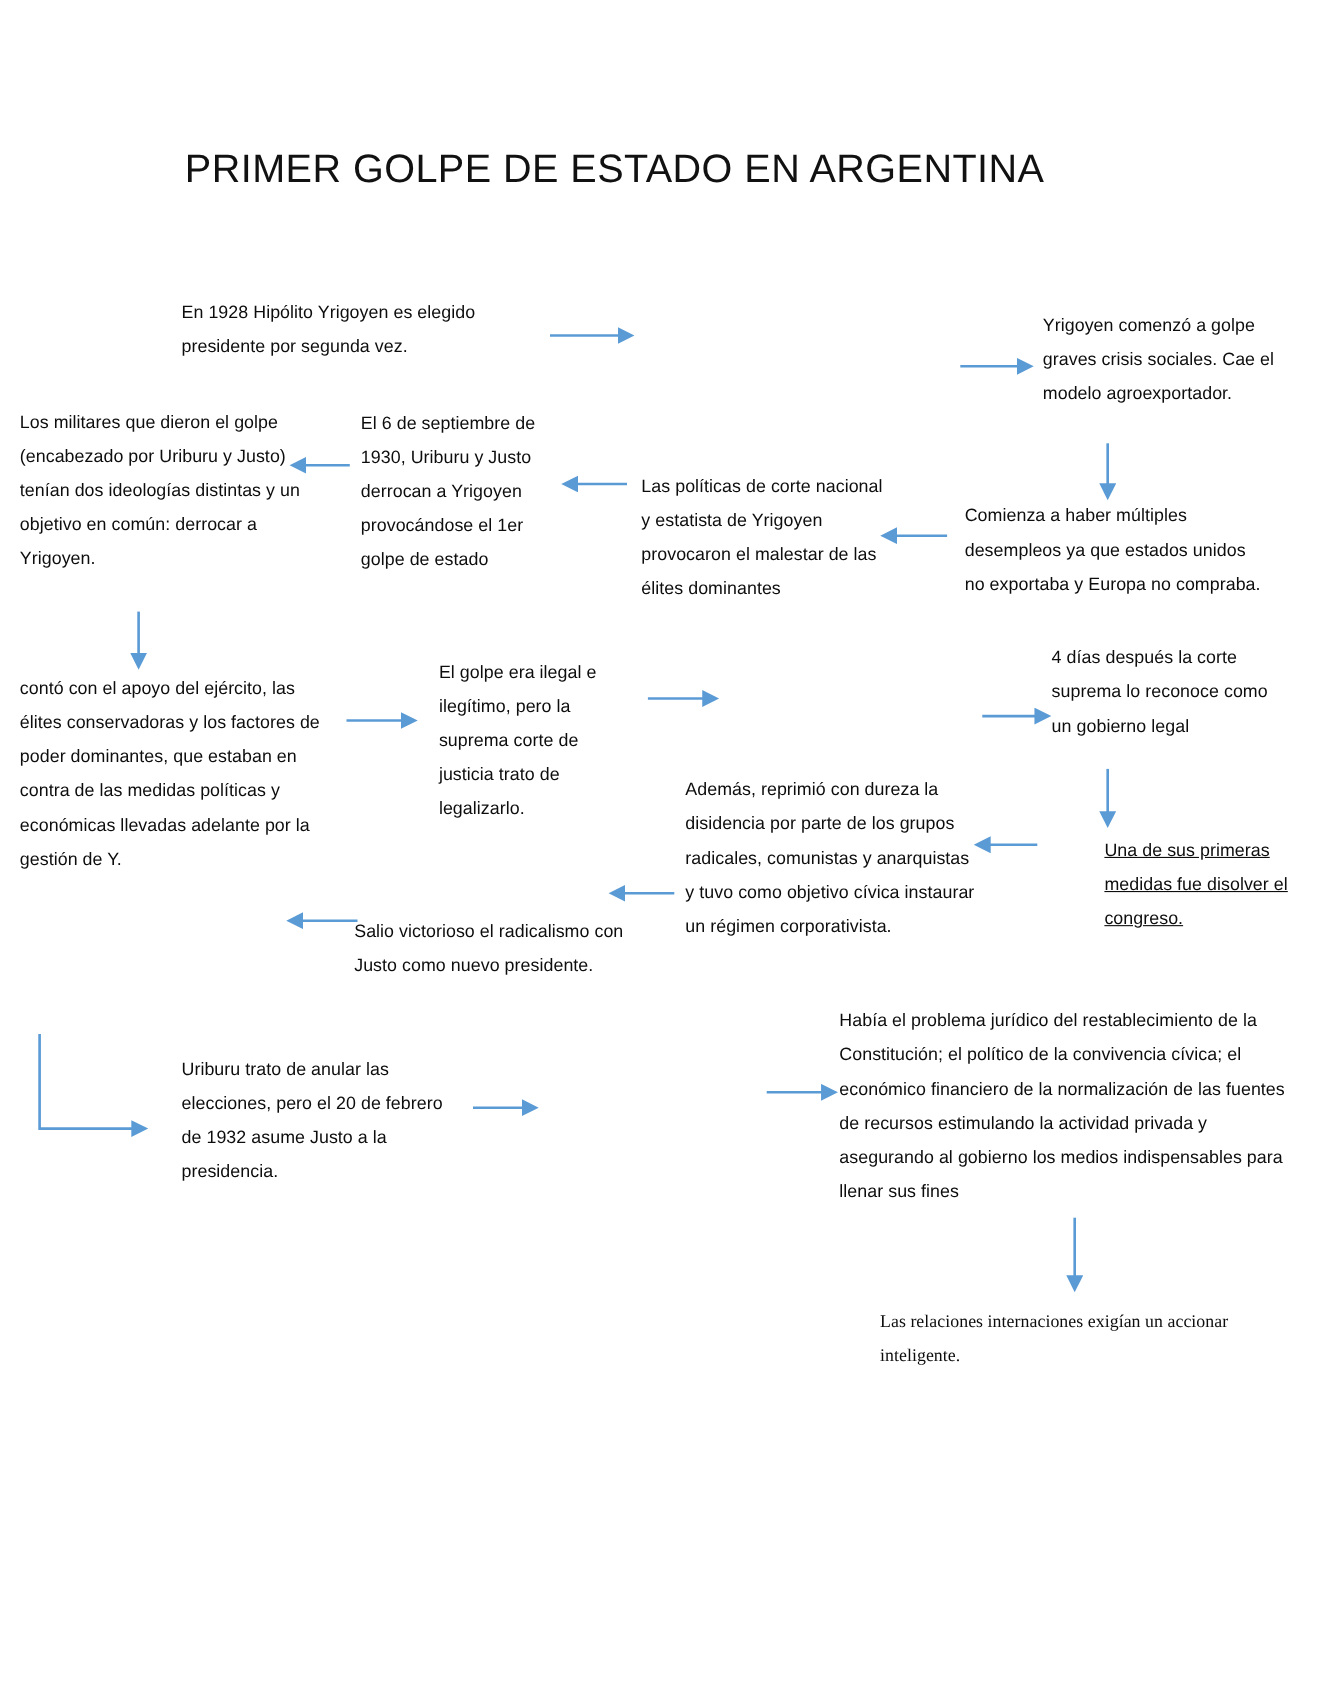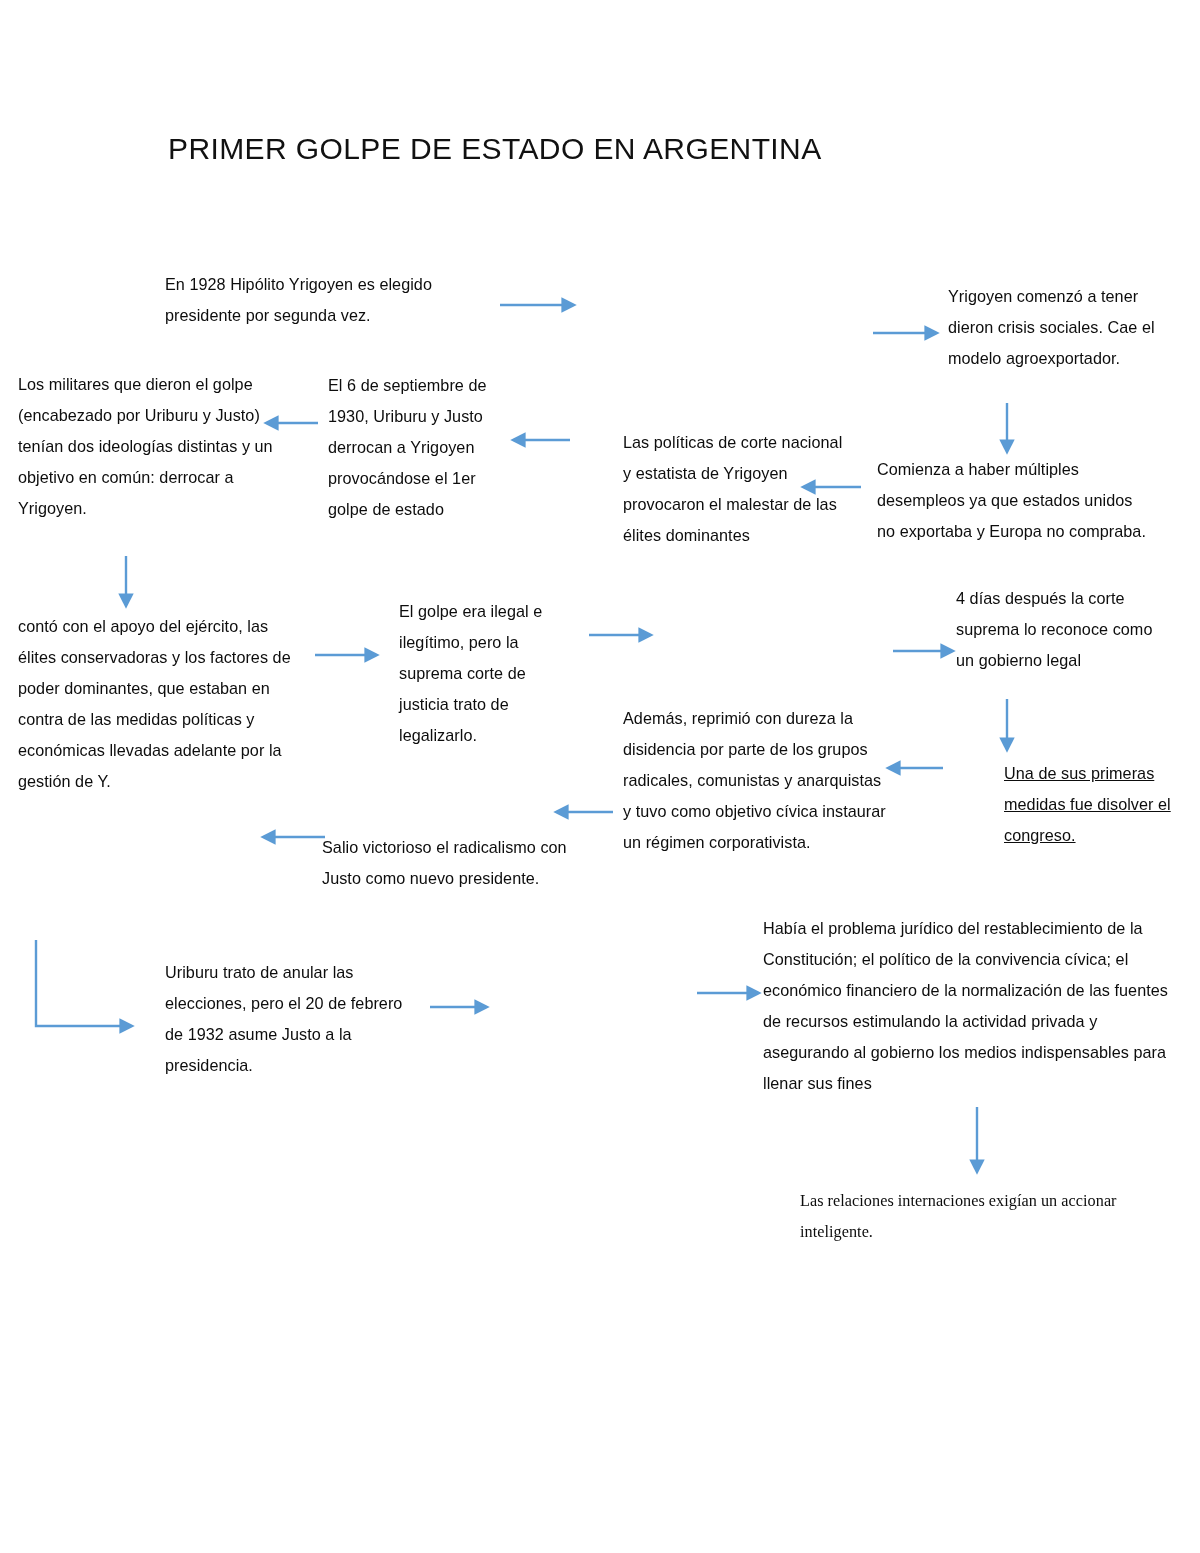--- a/index.html
+++ b/index.html
@@ -23,40 +23,40 @@
     left: 0;
     top: 0;
     width: 1200px;
     height: 1553px;
     pointer-events: none;
   }
   .title {
     position: absolute;
     left: 168px;
     top: 132px;
-    font-size: 30px;
+    font-size: 36px;
     font-weight: 400;
     letter-spacing: 0.4px;
     color: #111111;
     white-space: nowrap;
   }
   .node {
     position: absolute;
     font-size: 16.2px;
     line-height: 31px;
     color: #0d0d0d;
     letter-spacing: 0.05px;
   }
   
   .n-elegido      { left: 165px;  top: 269px;  width: 290px; }
   .n-agitada      { left: 597px;  top: 281px;  width: 275px; }
   .n-crisis       { left: 948px;  top: 281px;  width: 230px; }
   .n-militares    { left: 18px;   top: 369px;  width: 260px; }
   .n-derrocan     { left: 328px;  top: 370px;  width: 190px; }
-  .n-politicas    { left: 583px;  top: 427px;  width: 225px; margin-left: 40px; }
+  .n-politicas    { left: 583px;  top: 427px;  width: 225px; }
   .n-desempleos   { left: 877px;  top: 454px;  width: 270px; }
   .n-conto        { left: 18px;   top: 611px;  width: 288px; }
   .n-ilegal       { left: 399px;  top: 596px;  width: 180px; }
   .n-asume        { left: 670px;  top: 583px;  width: 190px; }
   .n-cuatrodias   { left: 956px;  top: 583px;  width: 215px; }
   .n-reprimio     { left: 623px;  top: 703px;  width: 270px; }
   .n-congreso     { left: 1004px;  top: 758px;  width: 215px; text-decoration: underline; }
   .n-pensando     { left: 337px;  top: 765px;  width: 230px; }
   .n-salio        { left: 322px;  top: 832px;  width: 255px; }
   .n-anular       { left: 165px;  top: 957px;  width: 250px; }
@@ -110,21 +110,21 @@
     <line x1="430" y1="1007" x2="478" y2="1007" stroke="#5b9bd5" stroke-width="2.4" marker-end="url(#ah)"></line>
 
     <line x1="697" y1="993" x2="750" y2="993" stroke="#5b9bd5" stroke-width="2.4" marker-end="url(#ah)"></line>
 
     <line x1="977" y1="1107" x2="977" y2="1163" stroke="#5b9bd5" stroke-width="2.4" marker-end="url(#ah)"></line>
   </svg>
 
   <div class="title">PRIMER GOLPE DE ESTADO EN ARGENTINA</div>
 
   <div class="node n-elegido">En 1928 Hipólito Yrigoyen es elegido presidente por segunda vez.</div>
-  <div class="node n-crisis">Yrigoyen comenzó a tener dieron crisis sociales. Cae el modelo agroexportador.</div>
+  <div class="node n-crisis">Yrigoyen comenzó a golpe graves crisis sociales. Cae el modelo agroexportador.</div>
   <div class="node n-militares">Los militares que dieron el golpe (encabezado por Uriburu y Justo) tenían dos ideologías distintas y un objetivo en común: derrocar a Yrigoyen.</div>
   <div class="node n-derrocan">El 6 de septiembre de 1930, Uriburu y Justo derrocan a Yrigoyen provocándose el 1er golpe de estado</div>
   <div class="node n-politicas">Las políticas de corte nacional y estatista de Yrigoyen provocaron el malestar de las élites dominantes</div>
   <div class="node n-desempleos">Comienza a haber múltiples desempleos ya que estados unidos no exportaba y Europa no compraba.</div>
   <div class="node n-ilegal">El golpe era ilegal e ilegítimo, pero la suprema corte de justicia trato de legalizarlo.</div>
   <div class="node n-conto">contó con el apoyo del ejército, las élites conservadoras y los factores de poder dominantes, que estaban en contra de las medidas políticas y económicas llevadas adelante por la gestión de Y.</div>
   <div class="node n-cuatrodias">4 días después la corte suprema lo reconoce como un gobierno legal</div>
   <div class="node n-reprimio">Además, reprimió con dureza la disidencia por parte de los grupos radicales, comunistas y anarquistas y tuvo como objetivo cívica instaurar un régimen corporativista.</div>
   <div class="node n-congreso">Una de sus primeras medidas fue disolver el congreso.</div>
   <div class="node n-salio">Salio victorioso el radicalismo con Justo como nuevo presidente.</div>

